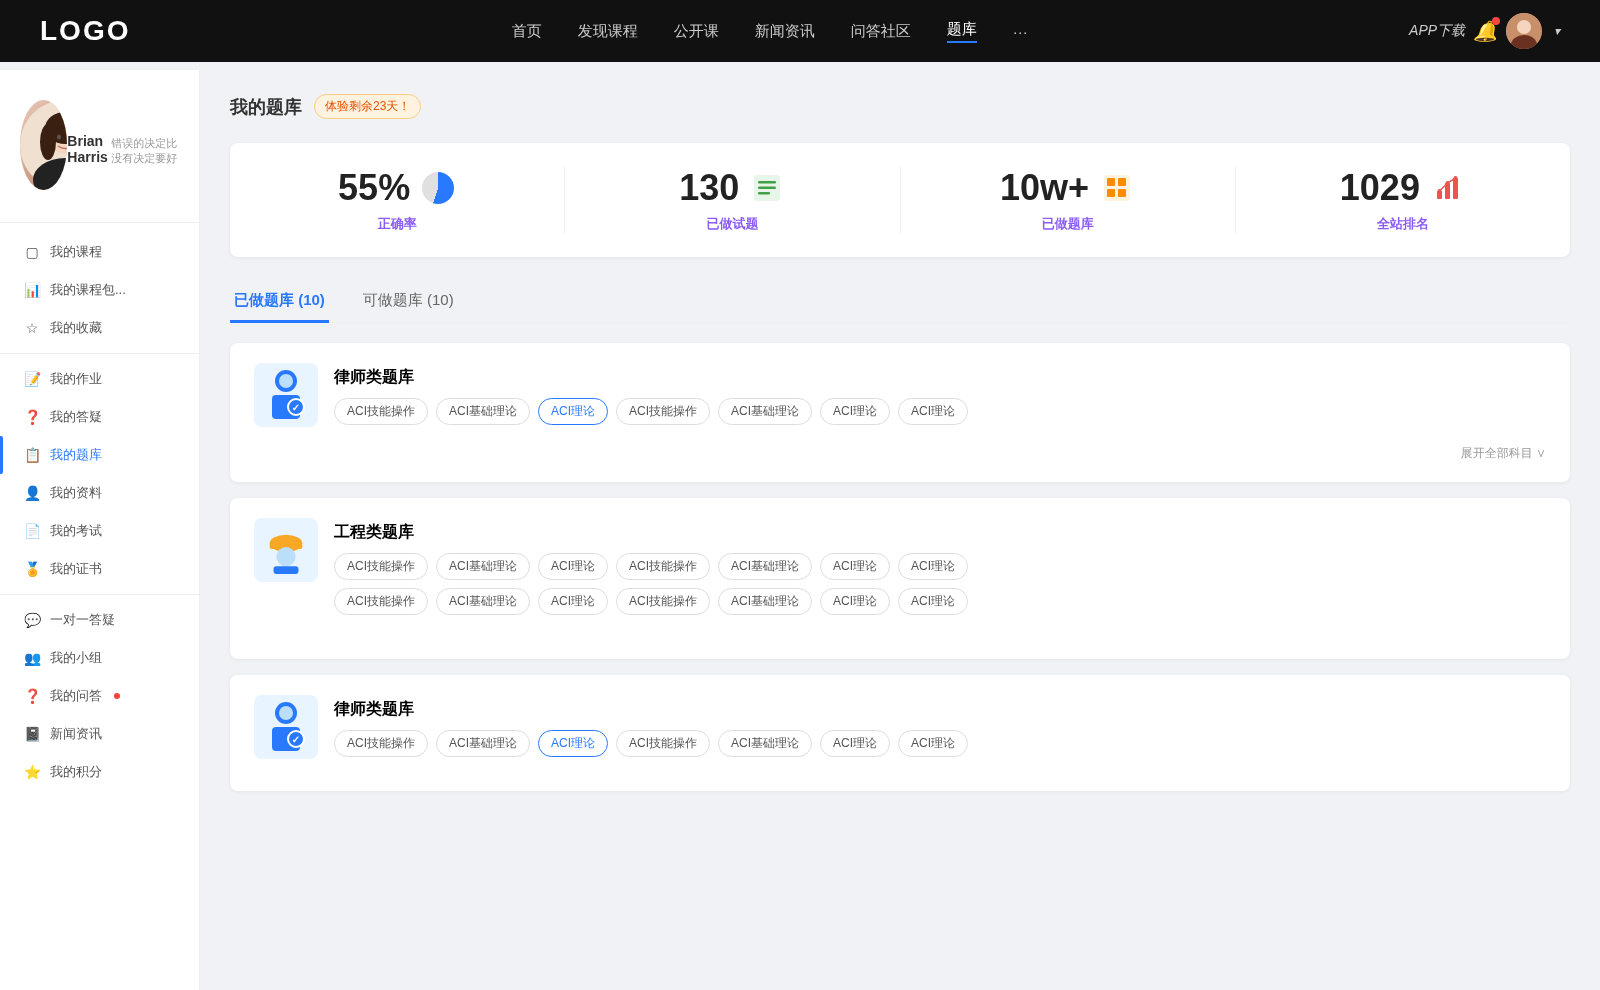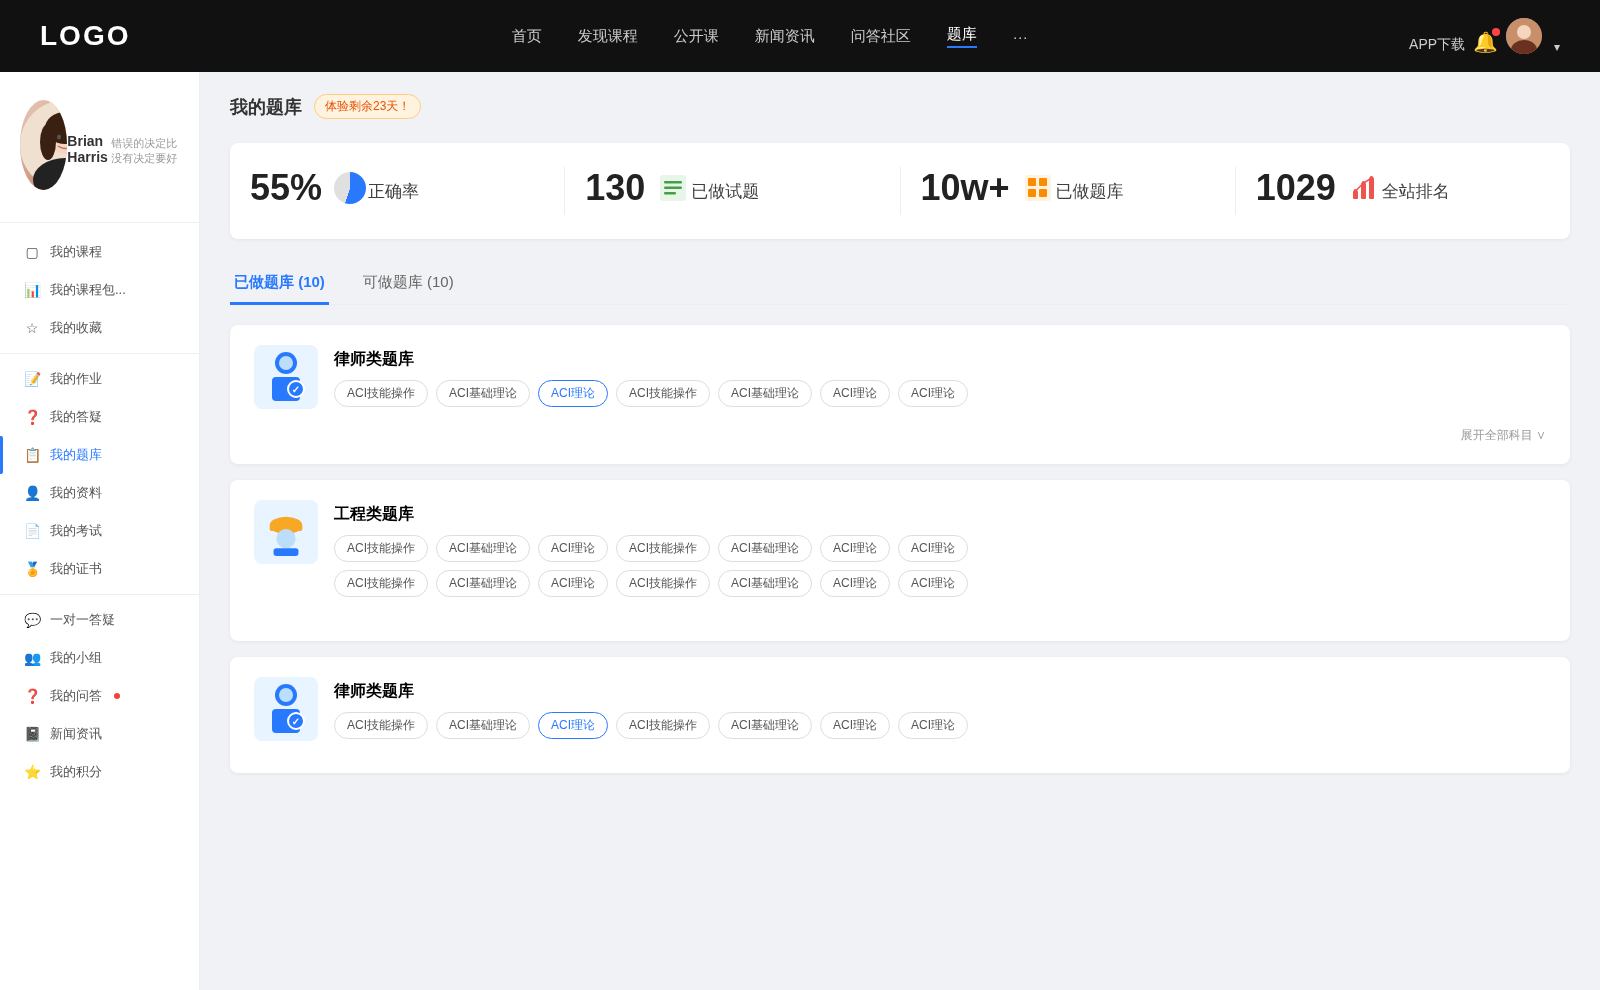--- a/index.html
+++ b/index.html
@@ -1,27 +1,27 @@
 <!DOCTYPE html>
 <html><head>
   <meta charset="utf-8">
   <style>
     * { box-sizing: border-box; margin: 0; padding: 0; }
     body { font-family: -apple-system, BlinkMacSystemFont, "PingFang SC", "Microsoft YaHei", sans-serif; background: #f0f2f5; min-height: 990px; }
 
     
     .navbar {
-      background: #111; height: 72px; display: flex; align-items: center;
+      background: #111; height: 62px; display: flex; align-items: center;
       padding: 0 40px; justify-content: space-between; position: fixed; top: 0; left: 0; right: 0; z-index: 100;
     }
     .navbar-logo { color: #fff; font-size: 28px; font-weight: 900; letter-spacing: 2px; }
     .navbar-links { display: flex; align-items: center; gap: 36px; }
     .navbar-link { color: #ccc; font-size: 15px; cursor: pointer; text-decoration: none; }
     .navbar-link.active { color: #fff; border-bottom: 2px solid #2979ff; padding-bottom: 2px; }
-    .navbar-right { display: flex; align-items: flex-end; gap: 8px; }
+    .navbar-right { display: flex; align-items: center; gap: 8px; font-style: italic; }
     .navbar-app { color: #ccc; font-size: 14px; cursor: pointer; }
     .navbar-bell { position: relative; cursor: pointer; }
     .navbar-bell-icon { font-size: 20px; color: #ccc; }
     .navbar-bell-dot { position: absolute; top: -2px; right: -2px; width: 8px; height: 8px; background: #ff4444; border-radius: 50%; }
     .navbar-avatar-placeholder { width: 36px; height: 36px; border-radius: 50%; background: linear-gradient(135deg, #d4a0a0, #c0856a); cursor: pointer; }
     .navbar-dropdown { color: #ccc; font-size: 12px; cursor: pointer; margin-left: 4px; }
 
     
     .page-wrapper { display: flex; padding-top: 70px; min-height: 990px; }
 
@@ -56,26 +56,26 @@
     .trial-badge {
       background: #fff3e0; color: #e65100; font-size: 12px; padding: 3px 10px;
       border-radius: 20px; border: 1px solid #ffcc80;
     }
 
     
     .stats-row {
       background: #fff; border-radius: 8px; display: flex;
       padding: 24px 0; margin-bottom: 24px; box-shadow: 0 1px 4px rgba(0,0,0,0.06);
     }
-    .stat-item { flex: 1; display: flex; flex-direction: row; align-items: center; border-right: 1px solid #eee; padding: 0 20px; }
+    .stat-item { flex: 1; display: flex; flex-direction: column; align-items: center; border-right: 1px solid #eee; padding: 0 20px; }
     .stat-item:last-child { border-right: none; }
     .stat-top { display: flex; align-items: center; gap: 10px; margin-bottom: 6px; }
     .stat-value { font-size: 36px; font-weight: 700; color: #222; }
     .stat-icon { width: 36px; height: 36px; display: flex; align-items: center; justify-content: center; }
-    .stat-label { font-size: 17px; color: #404040; }
+    .stat-label { font-size: 13px; color: #8b5cf6; font-weight: bold; }
 
     
     .pie-icon { width: 32px; height: 32px; border-radius: 50%; background: conic-gradient(#2979ff 0% 55%, #e0e0e0 55% 100%); }
 
     
     .tabs-row { display: flex; gap: 0; margin-bottom: 20px; border-bottom: 1px solid #eee; }
     .tab {
       padding: 10px 4px; margin-right: 30px; font-size: 15px; color: #666;
       cursor: pointer; border-bottom: 3px solid transparent; margin-bottom: -1px;
     }

